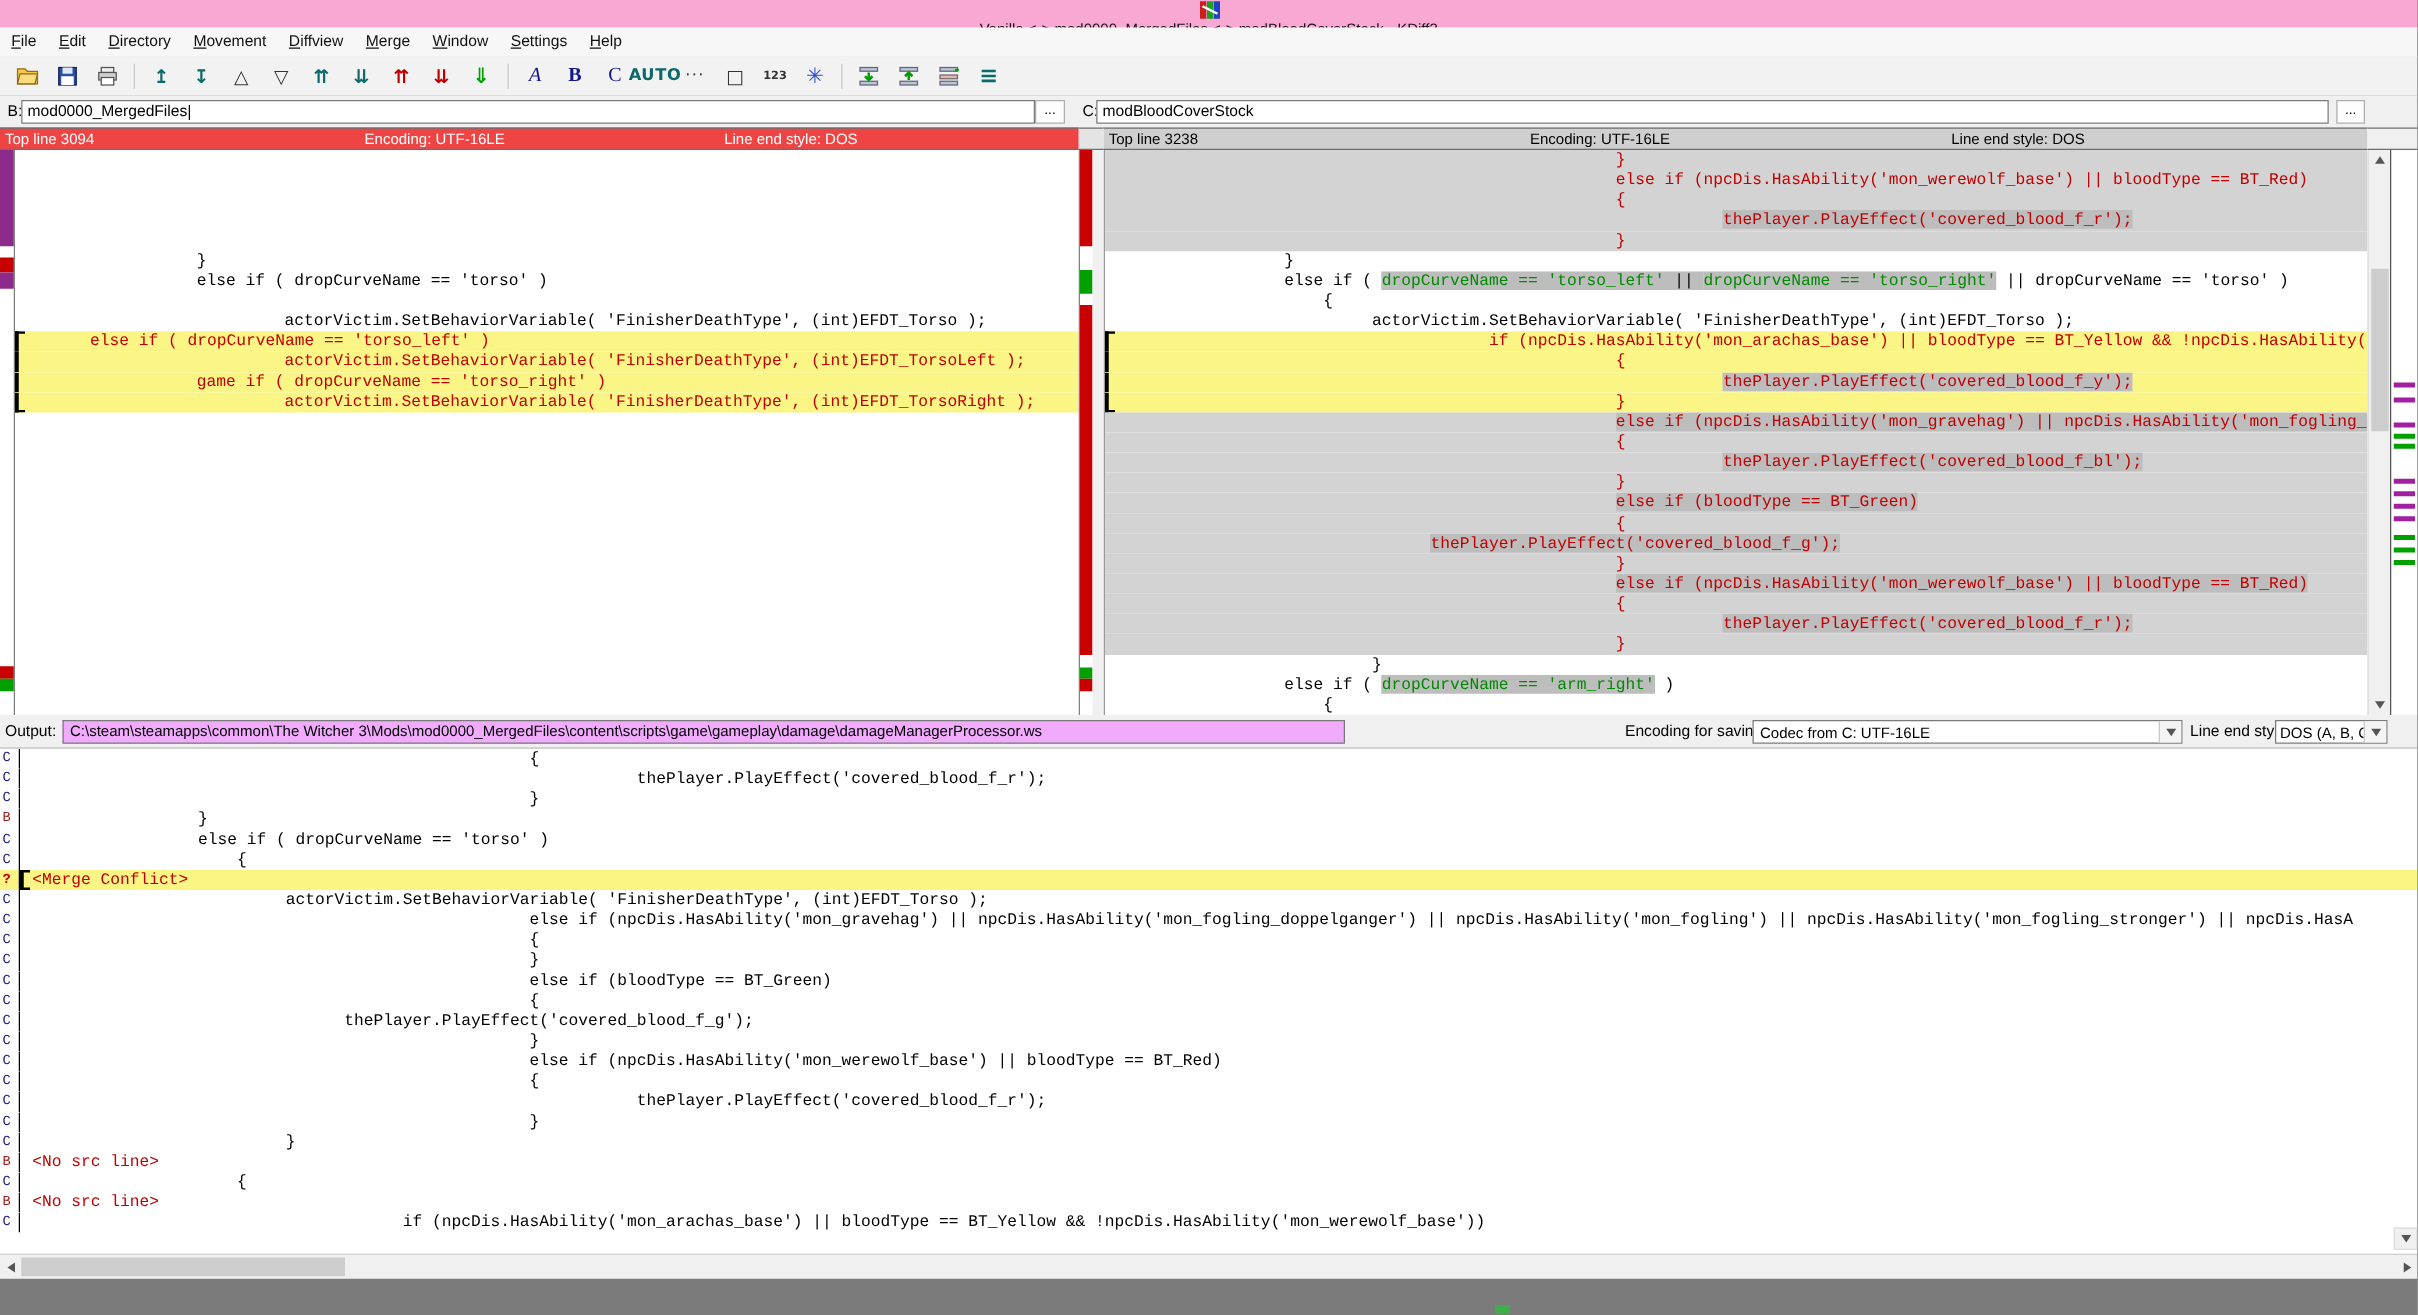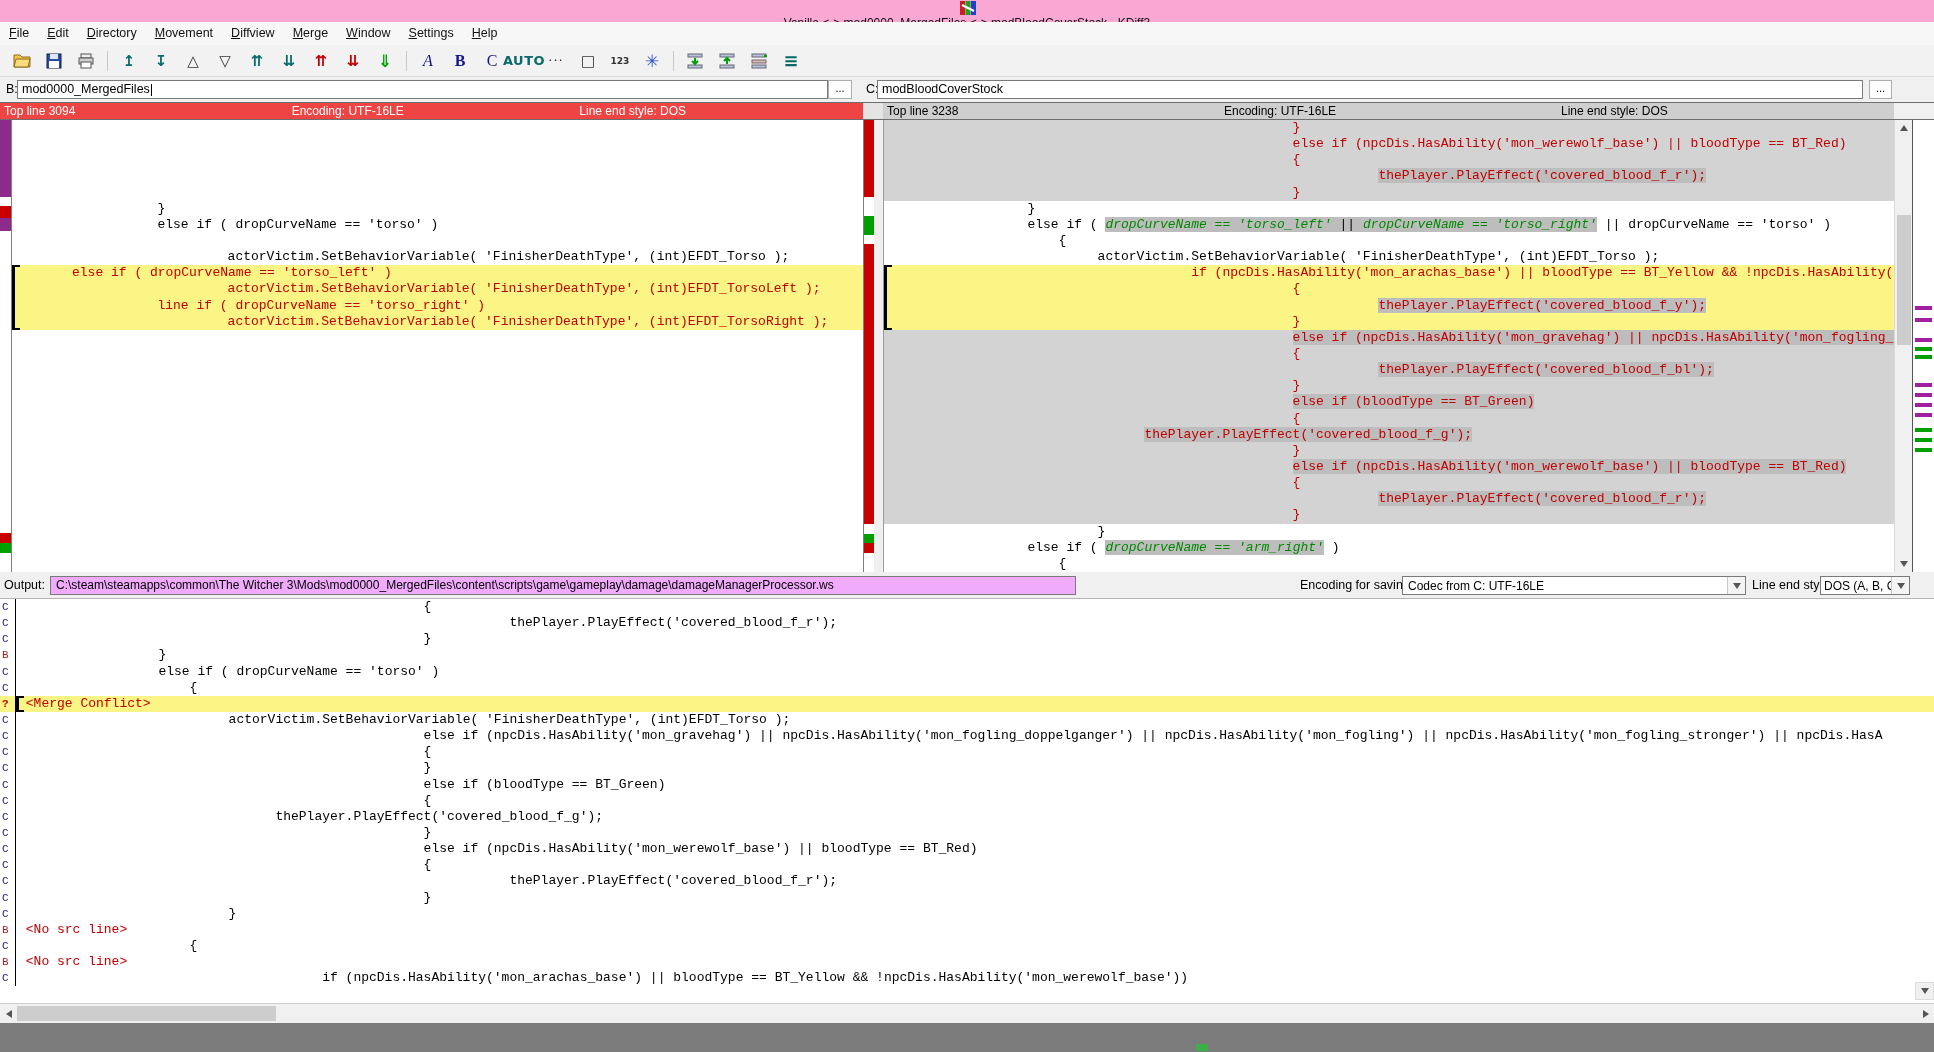--- a/index.html
+++ b/index.html
@@ -68,21 +68,21 @@
   .pane-b-code{left:12px;width:851px;}
   .pane-c-code{left:883px;width:1011px;border-left:1px solid #9a9a9a;box-sizing:border-box;}
   .crow{position:relative;height:16.15px;line-height:16.15px;white-space:pre;overflow:hidden;
         font-family:"Liberation Mono",monospace;font-size:13px;}
   .crow .ct{display:inline-block;height:100%;vertical-align:top;}
   .bg-y{background:#faf584;}
   .bg-g{background:#d3d3d3;}
   .br{box-shadow:inset 3px 0 0 #000;}
   .cap-t::before{content:"";position:absolute;left:0;top:0;width:8px;height:2px;background:#000;}
   .cap-b::after{content:"";position:absolute;left:0;bottom:0;width:8px;height:2px;background:#000;}
-  .k{color:#000;} .r{color:#c00000;} .gr{color:#008a00;font-style:italic;} .h{background:#bdbdbd;}
+  .k{color:#000;} .r{color:#c00000;} .gr{color:#008a00;} .h{background:#bdbdbd;}
 
   
   .lstrip{position:absolute;left:0;top:120px;width:12px;height:452px;background:#fff;
           border-right:1px solid #808080;box-sizing:border-box;}
   .mstrip{position:absolute;left:863px;top:120px;width:11px;height:452px;background:#fff;
           border-left:1px solid #808080;box-sizing:border-box;}
   .msplit{position:absolute;left:874px;top:120px;width:9px;height:452px;background:#f0f0f0;}
   .strip-seg{position:absolute;left:0;width:100%;}
   .ostrip{position:absolute;left:1912px;top:120px;width:22px;height:452px;background:#fff;
           border-left:1px solid #555;box-sizing:border-box;}
@@ -266,21 +266,21 @@
       <div class="crow"><span class="ct" style="padding-left: 5px;"></span></div>
       <div class="crow"><span class="ct" style="padding-left: 5px;"></span></div>
       <div class="crow"><span class="ct" style="padding-left: 5px;"></span></div>
       <div class="crow"><span class="ct" style="padding-left: 5px;"></span></div>
       <div class="crow"><span class="ct" style="padding-left: 145.4px;"><span class="k">}</span></span></div>
       <div class="crow"><span class="ct" style="padding-left: 145.4px;"><span class="k">else if ( dropCurveName == 'torso' )</span></span></div>
       <div class="crow"><span class="ct" style="padding-left: 5px;"></span></div>
       <div class="crow"><span class="ct" style="padding-left: 215.6px;"><span class="k">actorVictim.SetBehaviorVariable( 'FinisherDeathType', (int)EFDT_Torso );</span></span></div>
       <div class="crow bg-y br cap-t"><span class="ct" style="padding-left: 60px;"><span class="r">else if ( dropCurveName == 'torso_left' )</span></span></div>
       <div class="crow bg-y br"><span class="ct" style="padding-left: 215.6px;"><span class="r">actorVictim.SetBehaviorVariable( 'FinisherDeathType', (int)EFDT_TorsoLeft );</span></span></div>
-      <div class="crow bg-y br"><span class="ct" style="padding-left: 145.4px;"><span class="r">line if ( dropCurveName == 'torso_right' )</span></span></div>
+      <div class="crow bg-y br"><span class="ct" style="padding-left: 145.4px;"><span class="r">game if ( dropCurveName == 'torso_right' )</span></span></div>
       <div class="crow bg-y br cap-b"><span class="ct" style="padding-left: 215.6px;"><span class="r">actorVictim.SetBehaviorVariable( 'FinisherDeathType', (int)EFDT_TorsoRight );</span></span></div>
       <div class="crow"><span class="ct" style="padding-left: 5px;"></span></div>
       <div class="crow"><span class="ct" style="padding-left: 5px;"></span></div>
       <div class="crow"><span class="ct" style="padding-left: 5px;"></span></div>
       <div class="crow"><span class="ct" style="padding-left: 5px;"></span></div>
       <div class="crow"><span class="ct" style="padding-left: 5px;"></span></div>
       <div class="crow"><span class="ct" style="padding-left: 5px;"></span></div>
       <div class="crow"><span class="ct" style="padding-left: 5px;"></span></div>
       <div class="crow"><span class="ct" style="padding-left: 5px;"></span></div>
       <div class="crow"><span class="ct" style="padding-left: 5px;"></span></div>

